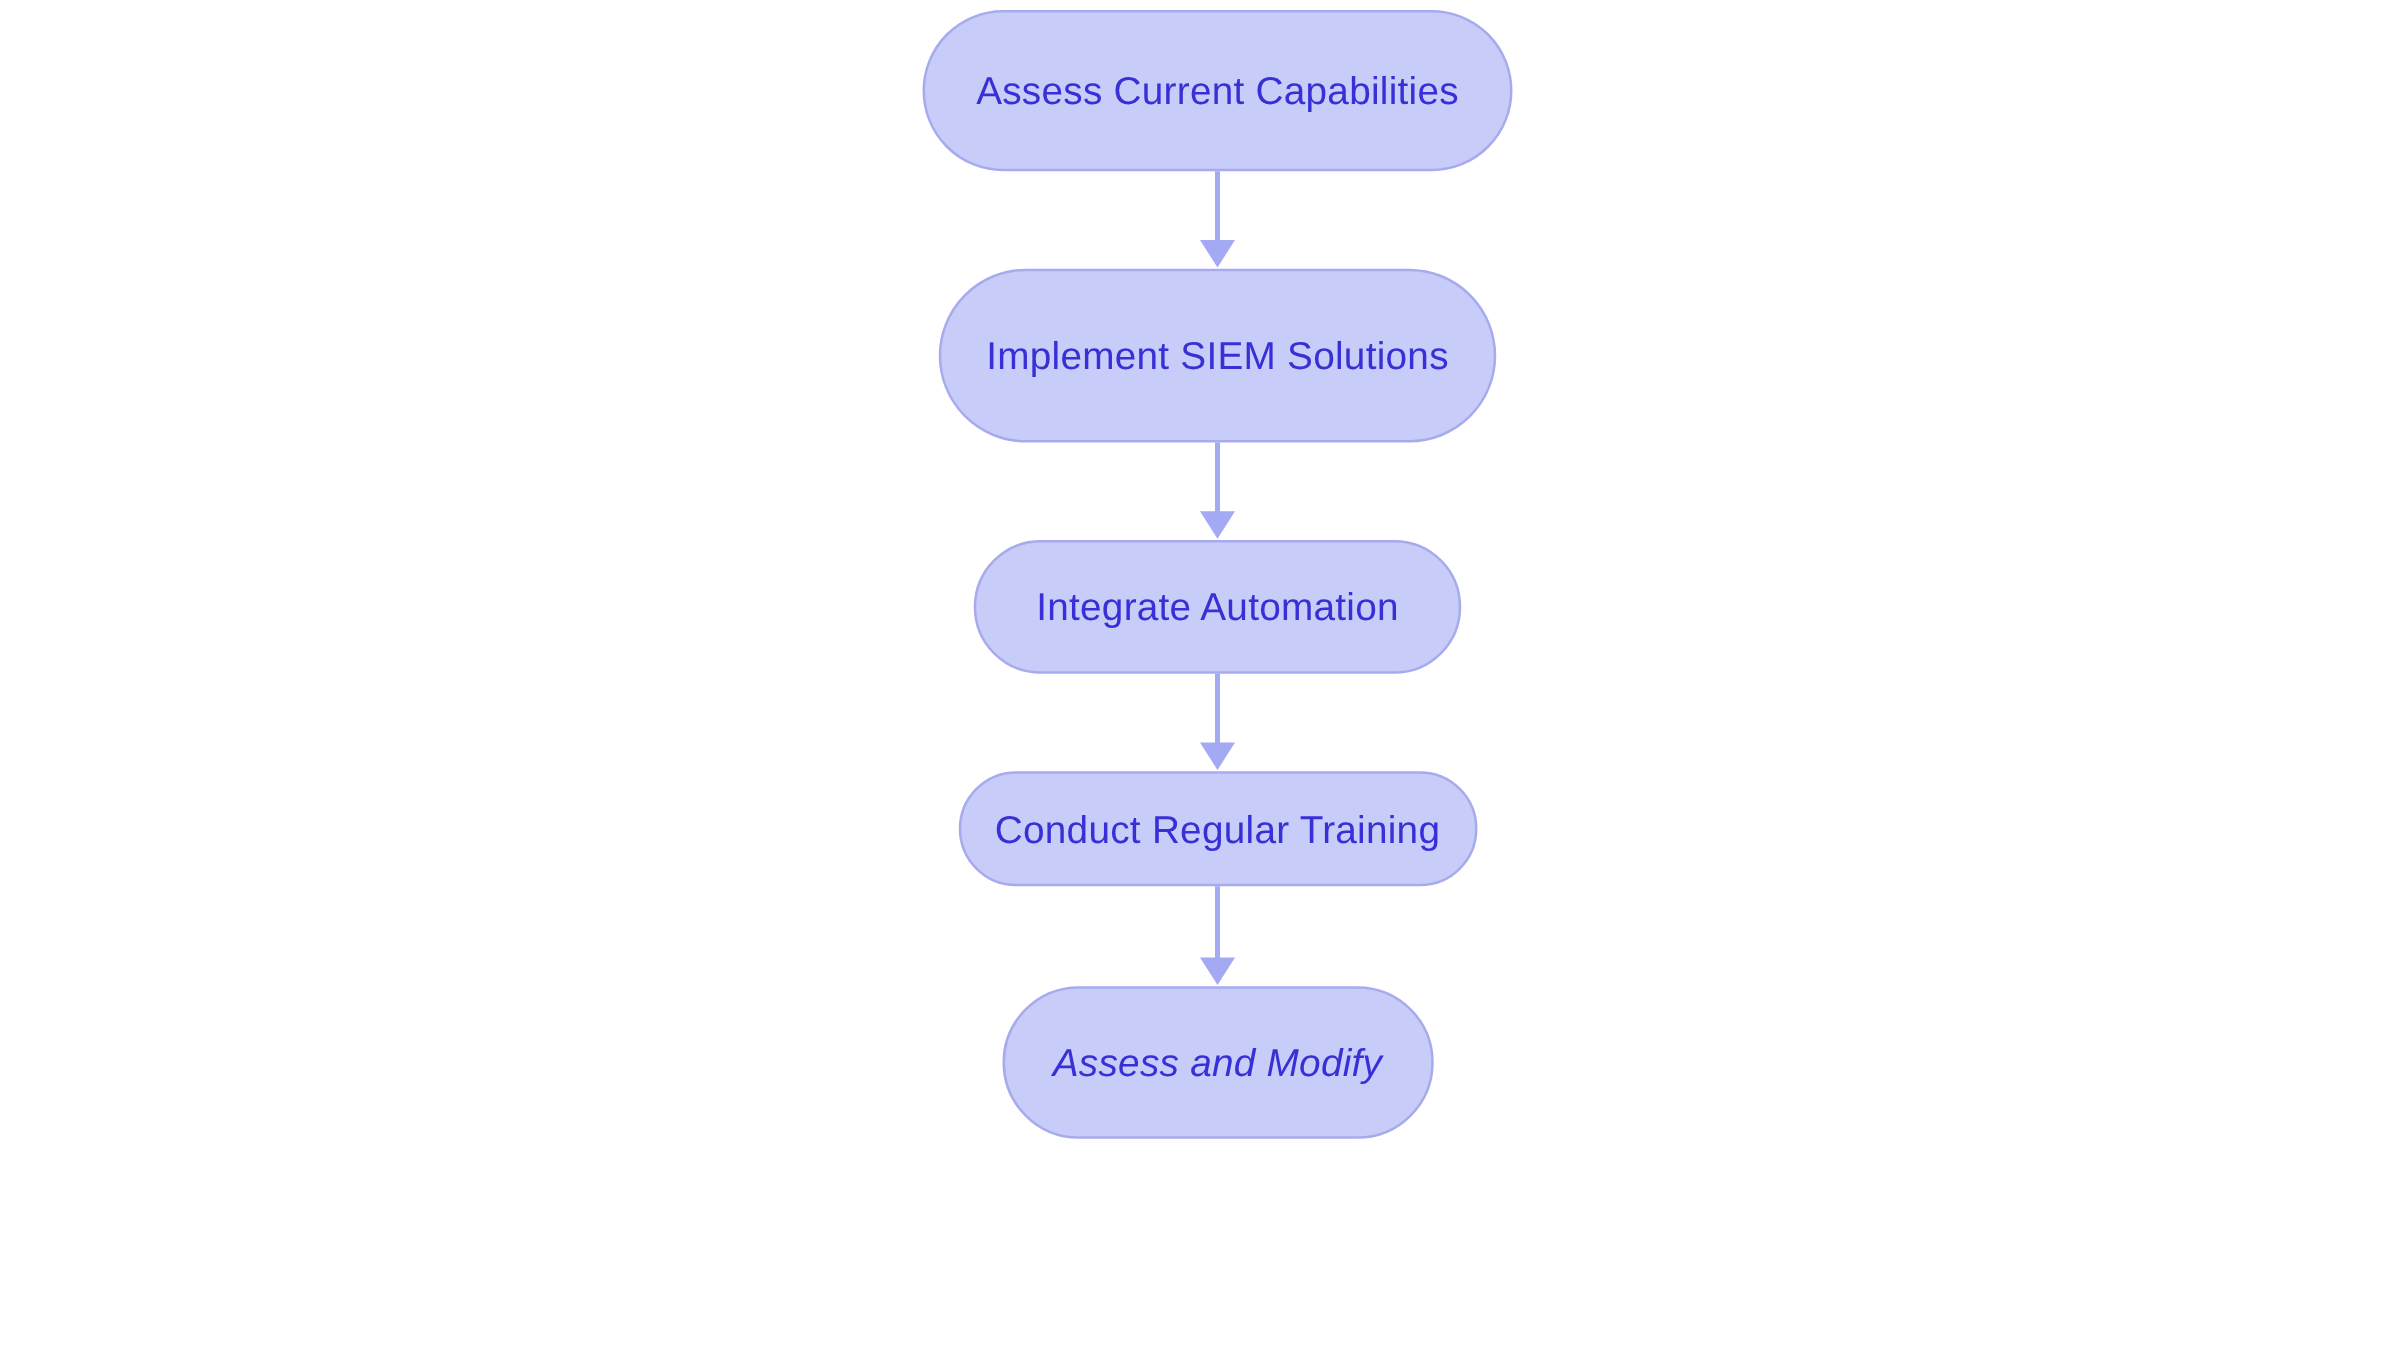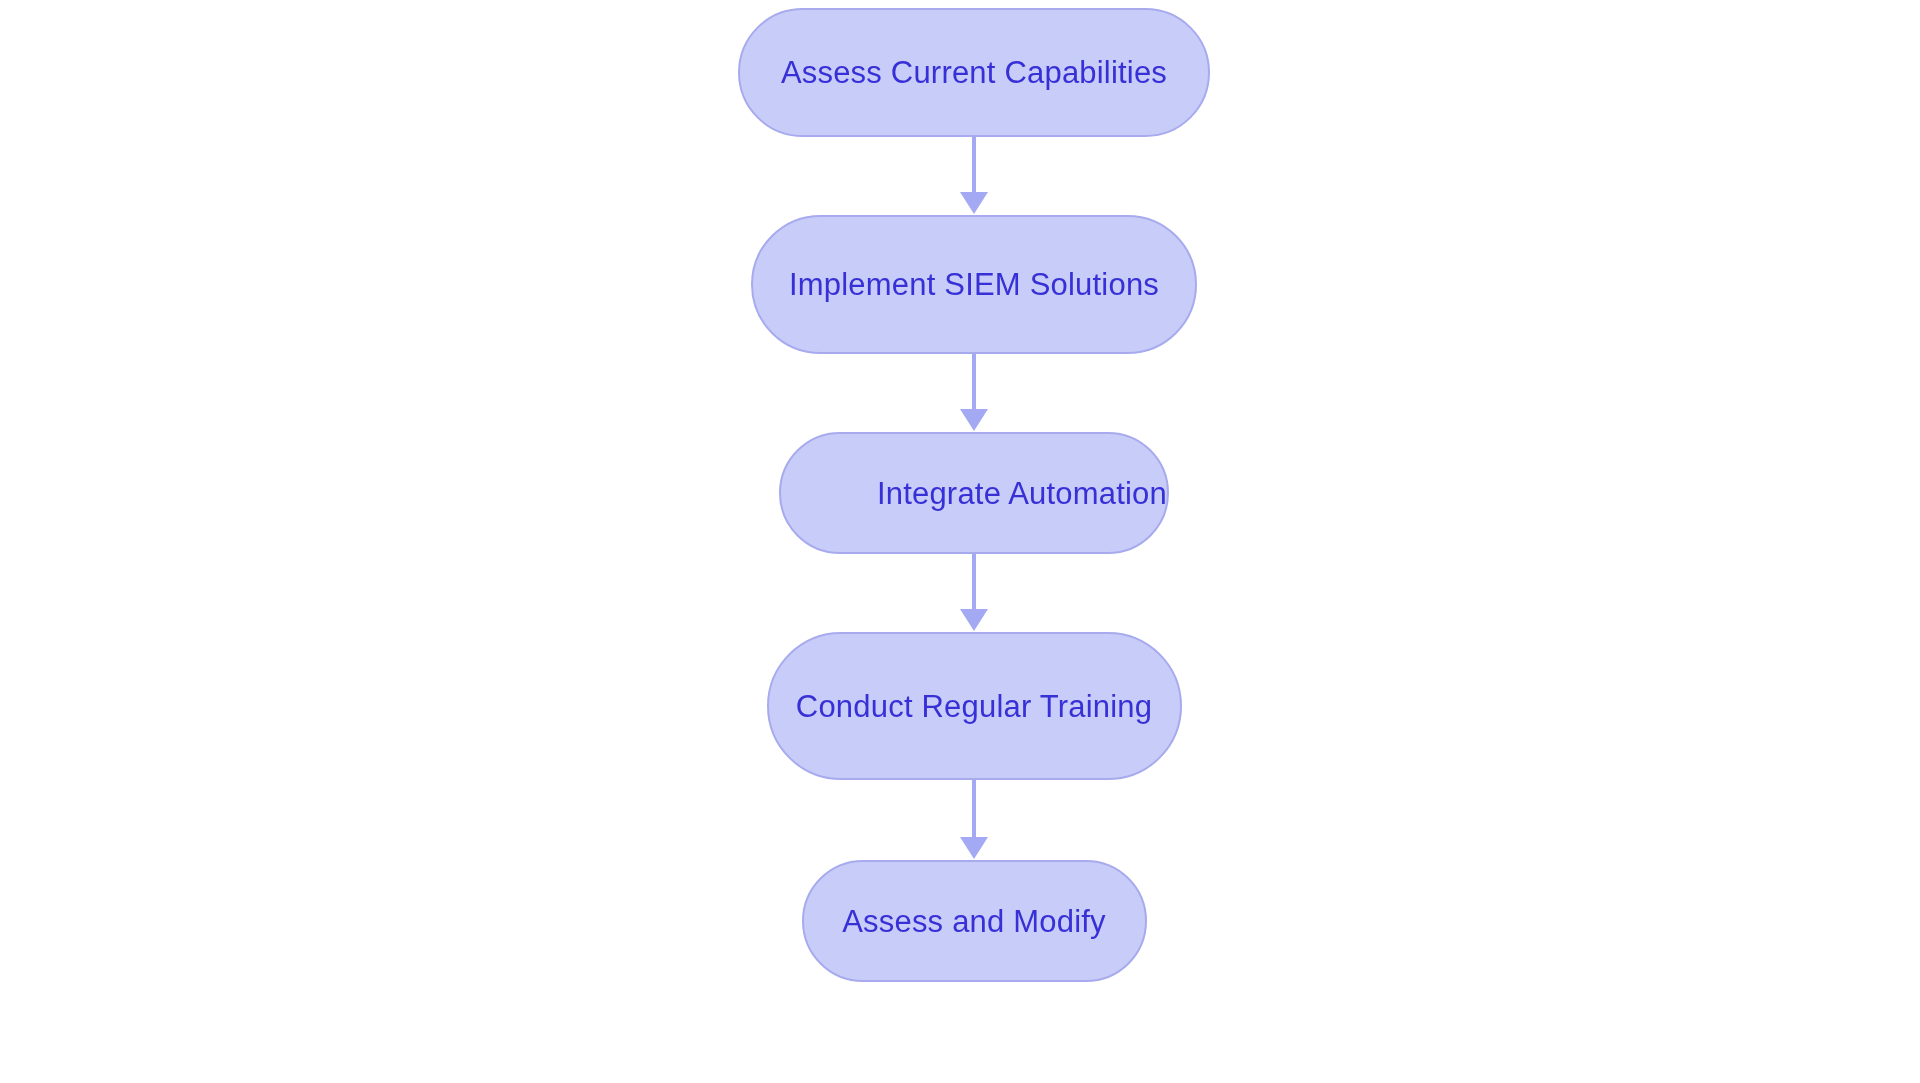--- a/index.html
+++ b/index.html
@@ -43,23 +43,23 @@
     justify-content: center;
     background: #c8ccf8;
     border: 2px solid #a7abee;
     border-radius: 999px;
     height: 129px;
     position: relative;
     left: 14px;           
   }
   .flow-node.n0 { width: 472px; }
   .flow-node.n1 { width: 446px; height: 139px; }
-  .flow-node.n2 { width: 390px; height: 122px; justify-content: flex-end; }
-  .flow-node.n3 { width: 415px; height: 148px; }
-  .flow-node.n4 { width: 345px; height: 122px; }
+  .flow-node.n2 { width: 390px; height: 107px; }
+  .flow-node.n3 { width: 415px; height: 92px; }
+  .flow-node.n4 { width: 345px; height: 122px; font-style: italic; }
 
   .flow-node-label {
     color: #3730d6;
     font-family: "Liberation Sans", sans-serif;
     font-size: 31px;
     font-weight: 400;
     letter-spacing: 0.2px;
     white-space: nowrap;
     line-height: 1;
     user-select: none;

